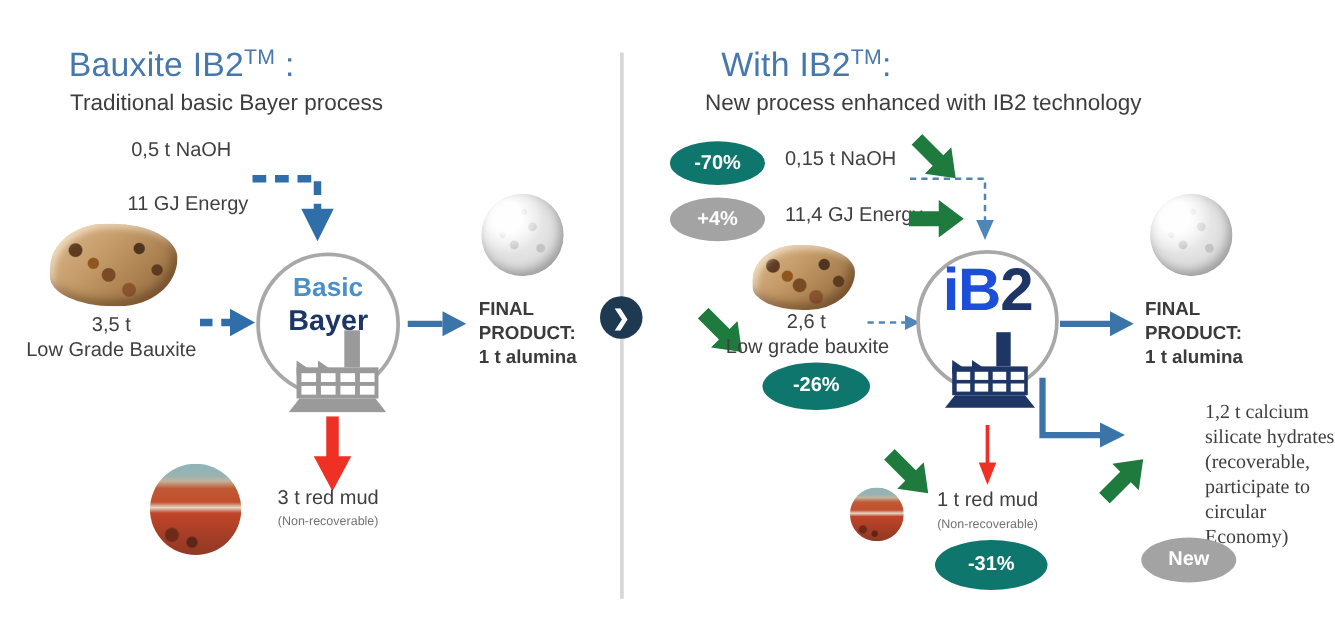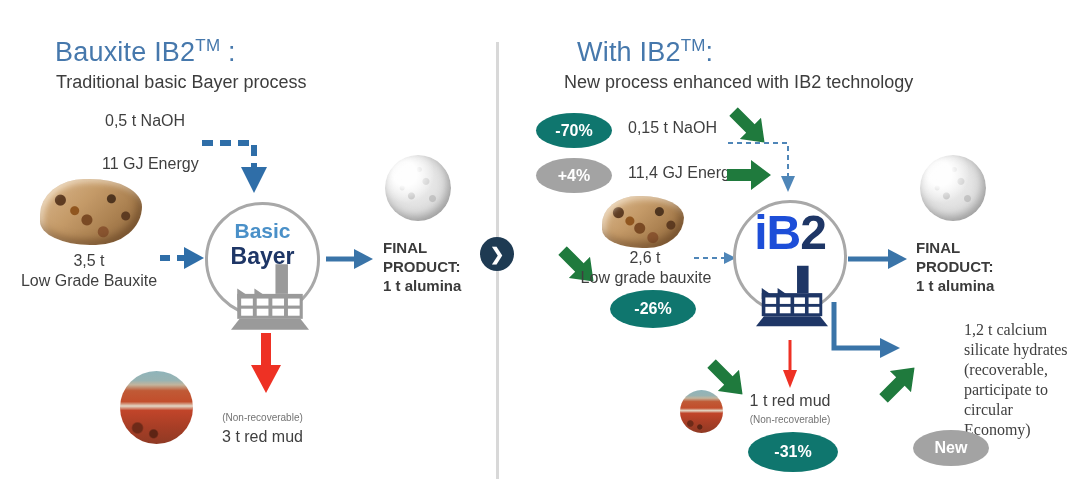--- a/index.html
+++ b/index.html
@@ -124,21 +124,21 @@
     <div>PRODUCT:</div>
     <div>1 t alumina</div>
   </div>
 
   <svg class="abs" style="left:248px; top:333px;" width="36" height="62" viewBox="0 0 36 62">
     <path d="M18 0 V34" stroke="#ee3124" stroke-width="10" fill="none"></path>
     <polygon points="3,32 33,32 18,60" fill="#ee3124"></polygon>
   </svg>
 
   <div class="abs redmud" style="left:120px; top:371px; width:73px; height:73px;"></div>
-  <div class="abs label-c" style="left:190px; top:390px; width:145px; font-size:16px; color:#3f3f3f;margin-top:38px;">3 t red mud</div>
+  <div class="abs label-c" style="left:190px; top:390px; width:145px; font-size:16px; color:#3f3f3f;">3 t red mud</div>
   <div class="abs label-c small-note" style="left:190px; top:412px; width:145px;">(Non-recoverable)</div>
 
   <div class="abs vline" style="left:496px; top:42px; width:3px; height:437px;"></div>
   <div class="abs chev-circle" style="left:480px; top:237px; width:34px; height:34px;">
     <span>❯</span>
   </div>
 
   <div class="abs title" style="left:533px; top:36px;margin-left:44px;">
     <span>With IB2</span><sup>TM</sup><span>:</span>
   </div>

